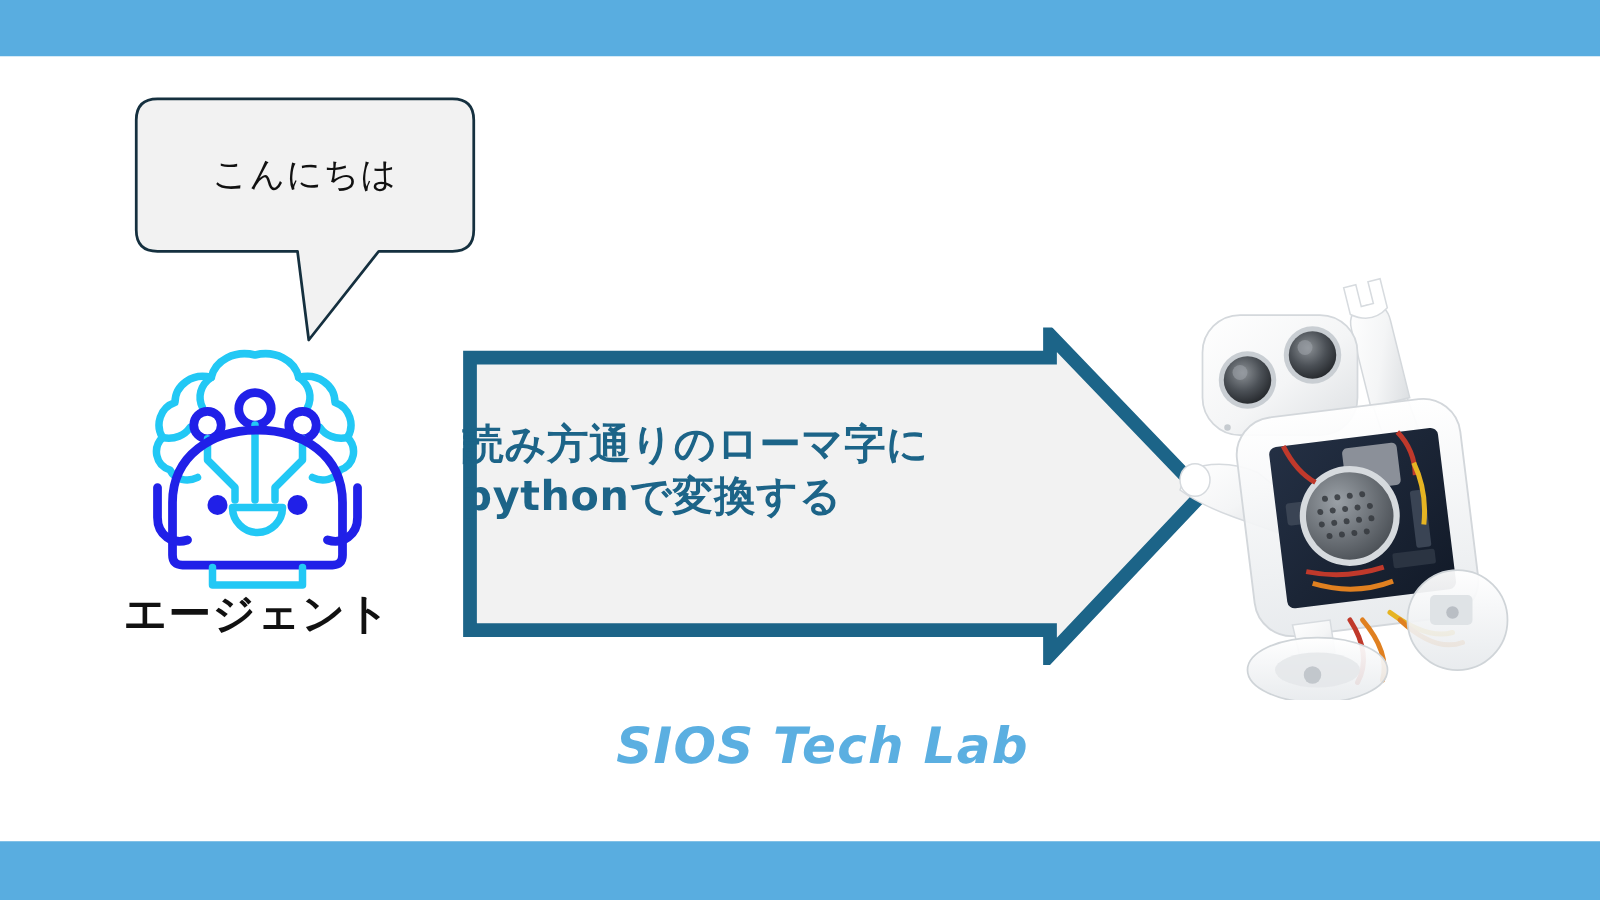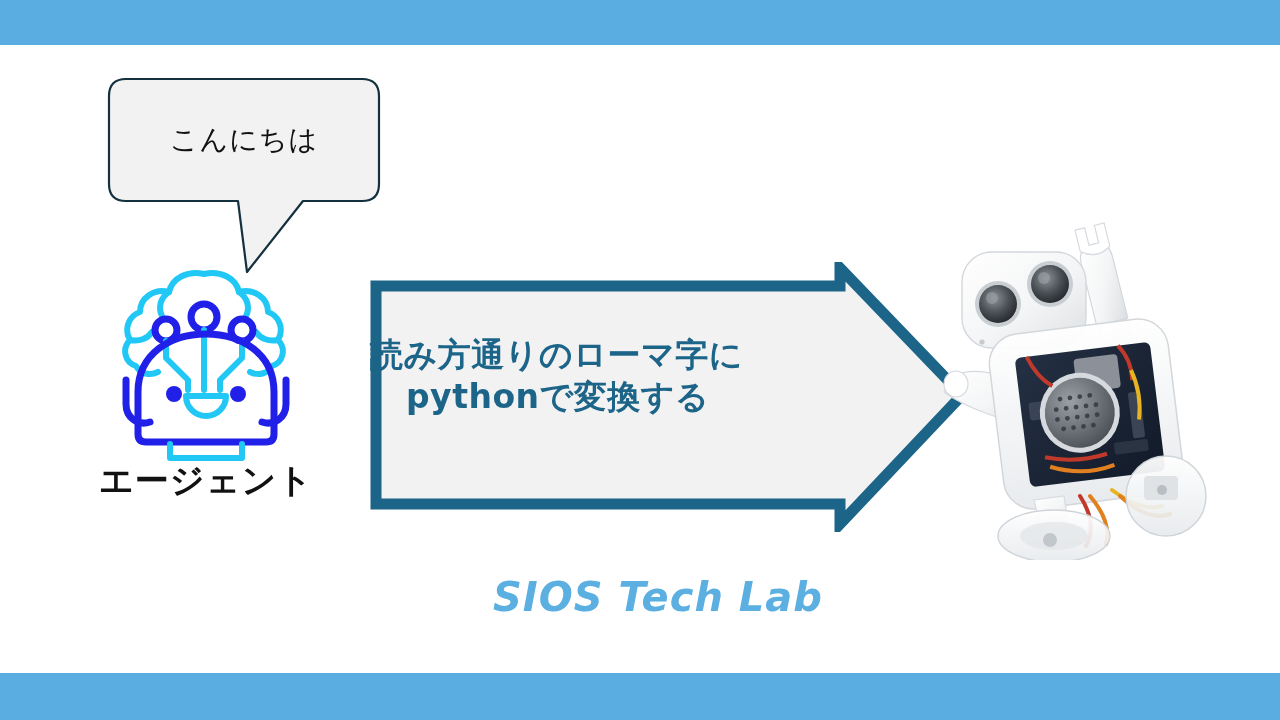--- a/index.html
+++ b/index.html
@@ -79,27 +79,27 @@
     width: 500px;
     color: #1C6488;
     font-family: "DejaVu Sans", sans-serif;
     font-weight: bold;
     font-size: 33px;
     line-height: 1.28;
     letter-spacing: 0.5px;
     pointer-events: none;
     margin-top: 16px;
   }
-  #arrow-label .l2 { font-size: 33px; padding-left: 36px; }
+  #arrow-label .l2 { font-size: 33px; }
 
   
   #agent-wrap {
     position: absolute;
     left: 96px;
-    top: 262px;
+    top: 272px;
     width: 220px;
     height: 240px;
   }
   #agent-icon { display: block; }
   #agent-label {
     position: absolute;
     left: -20px;
     top: 196px;
     width: 260px;
     text-align: center;

